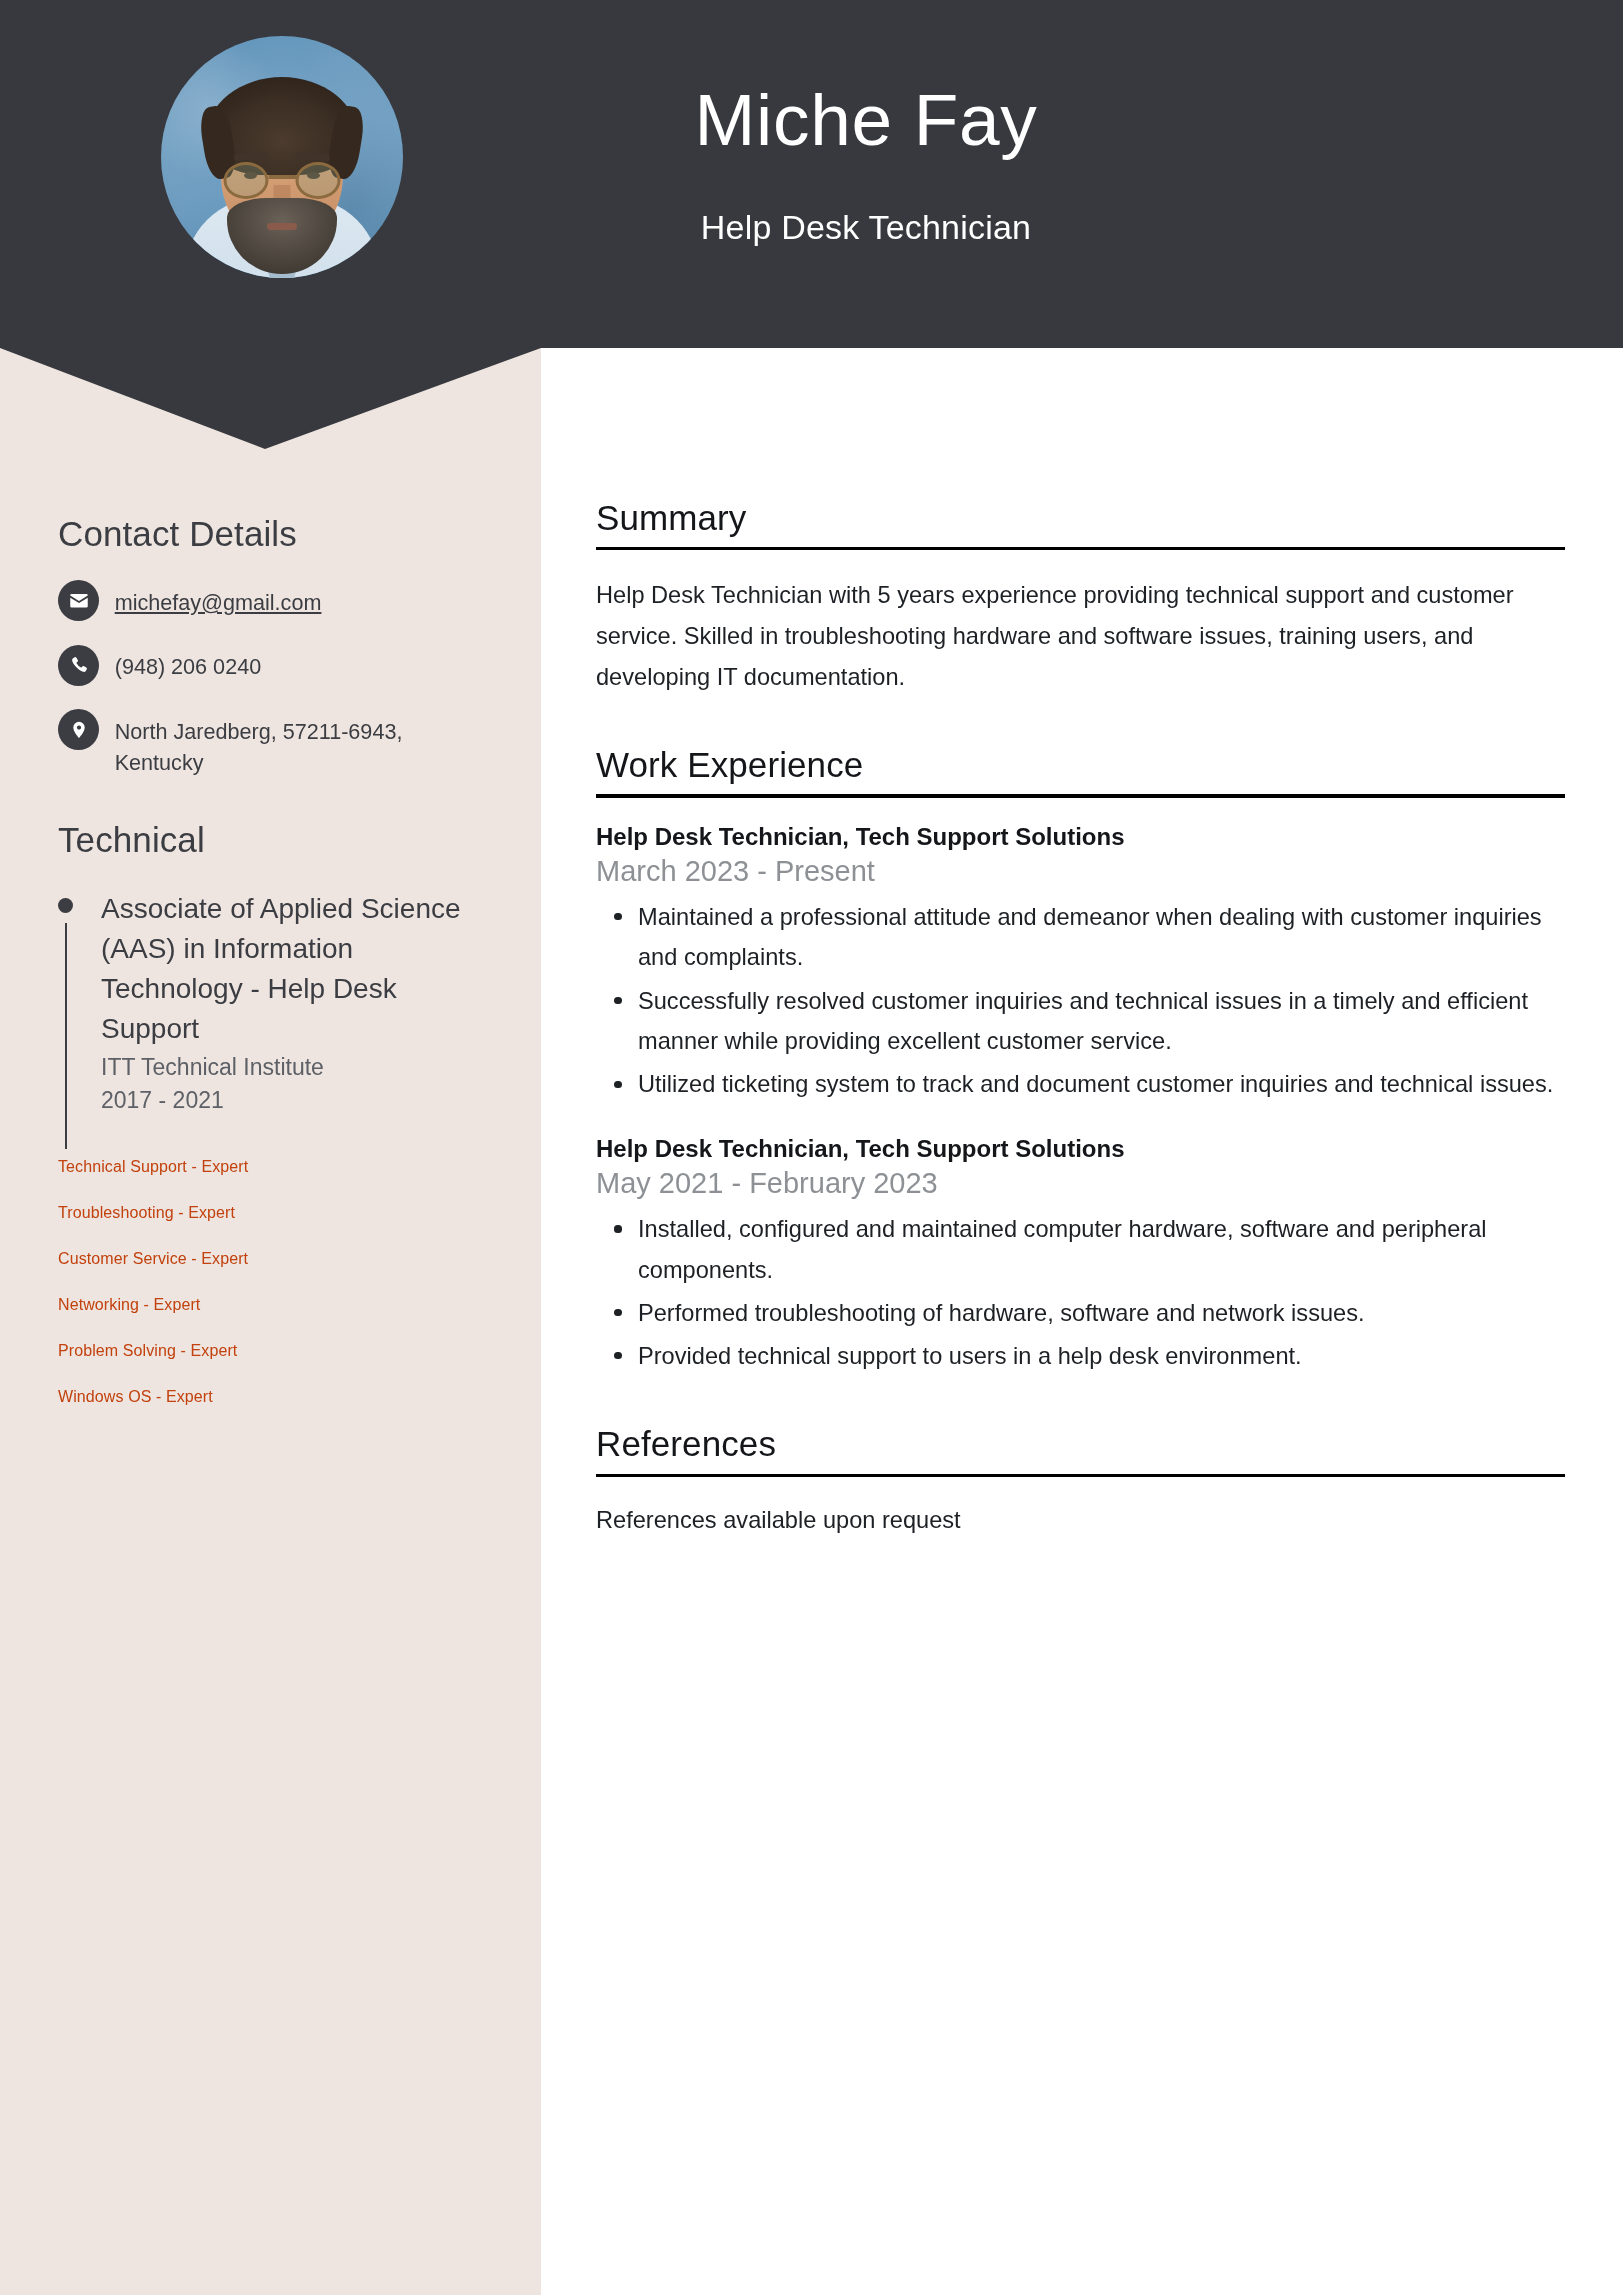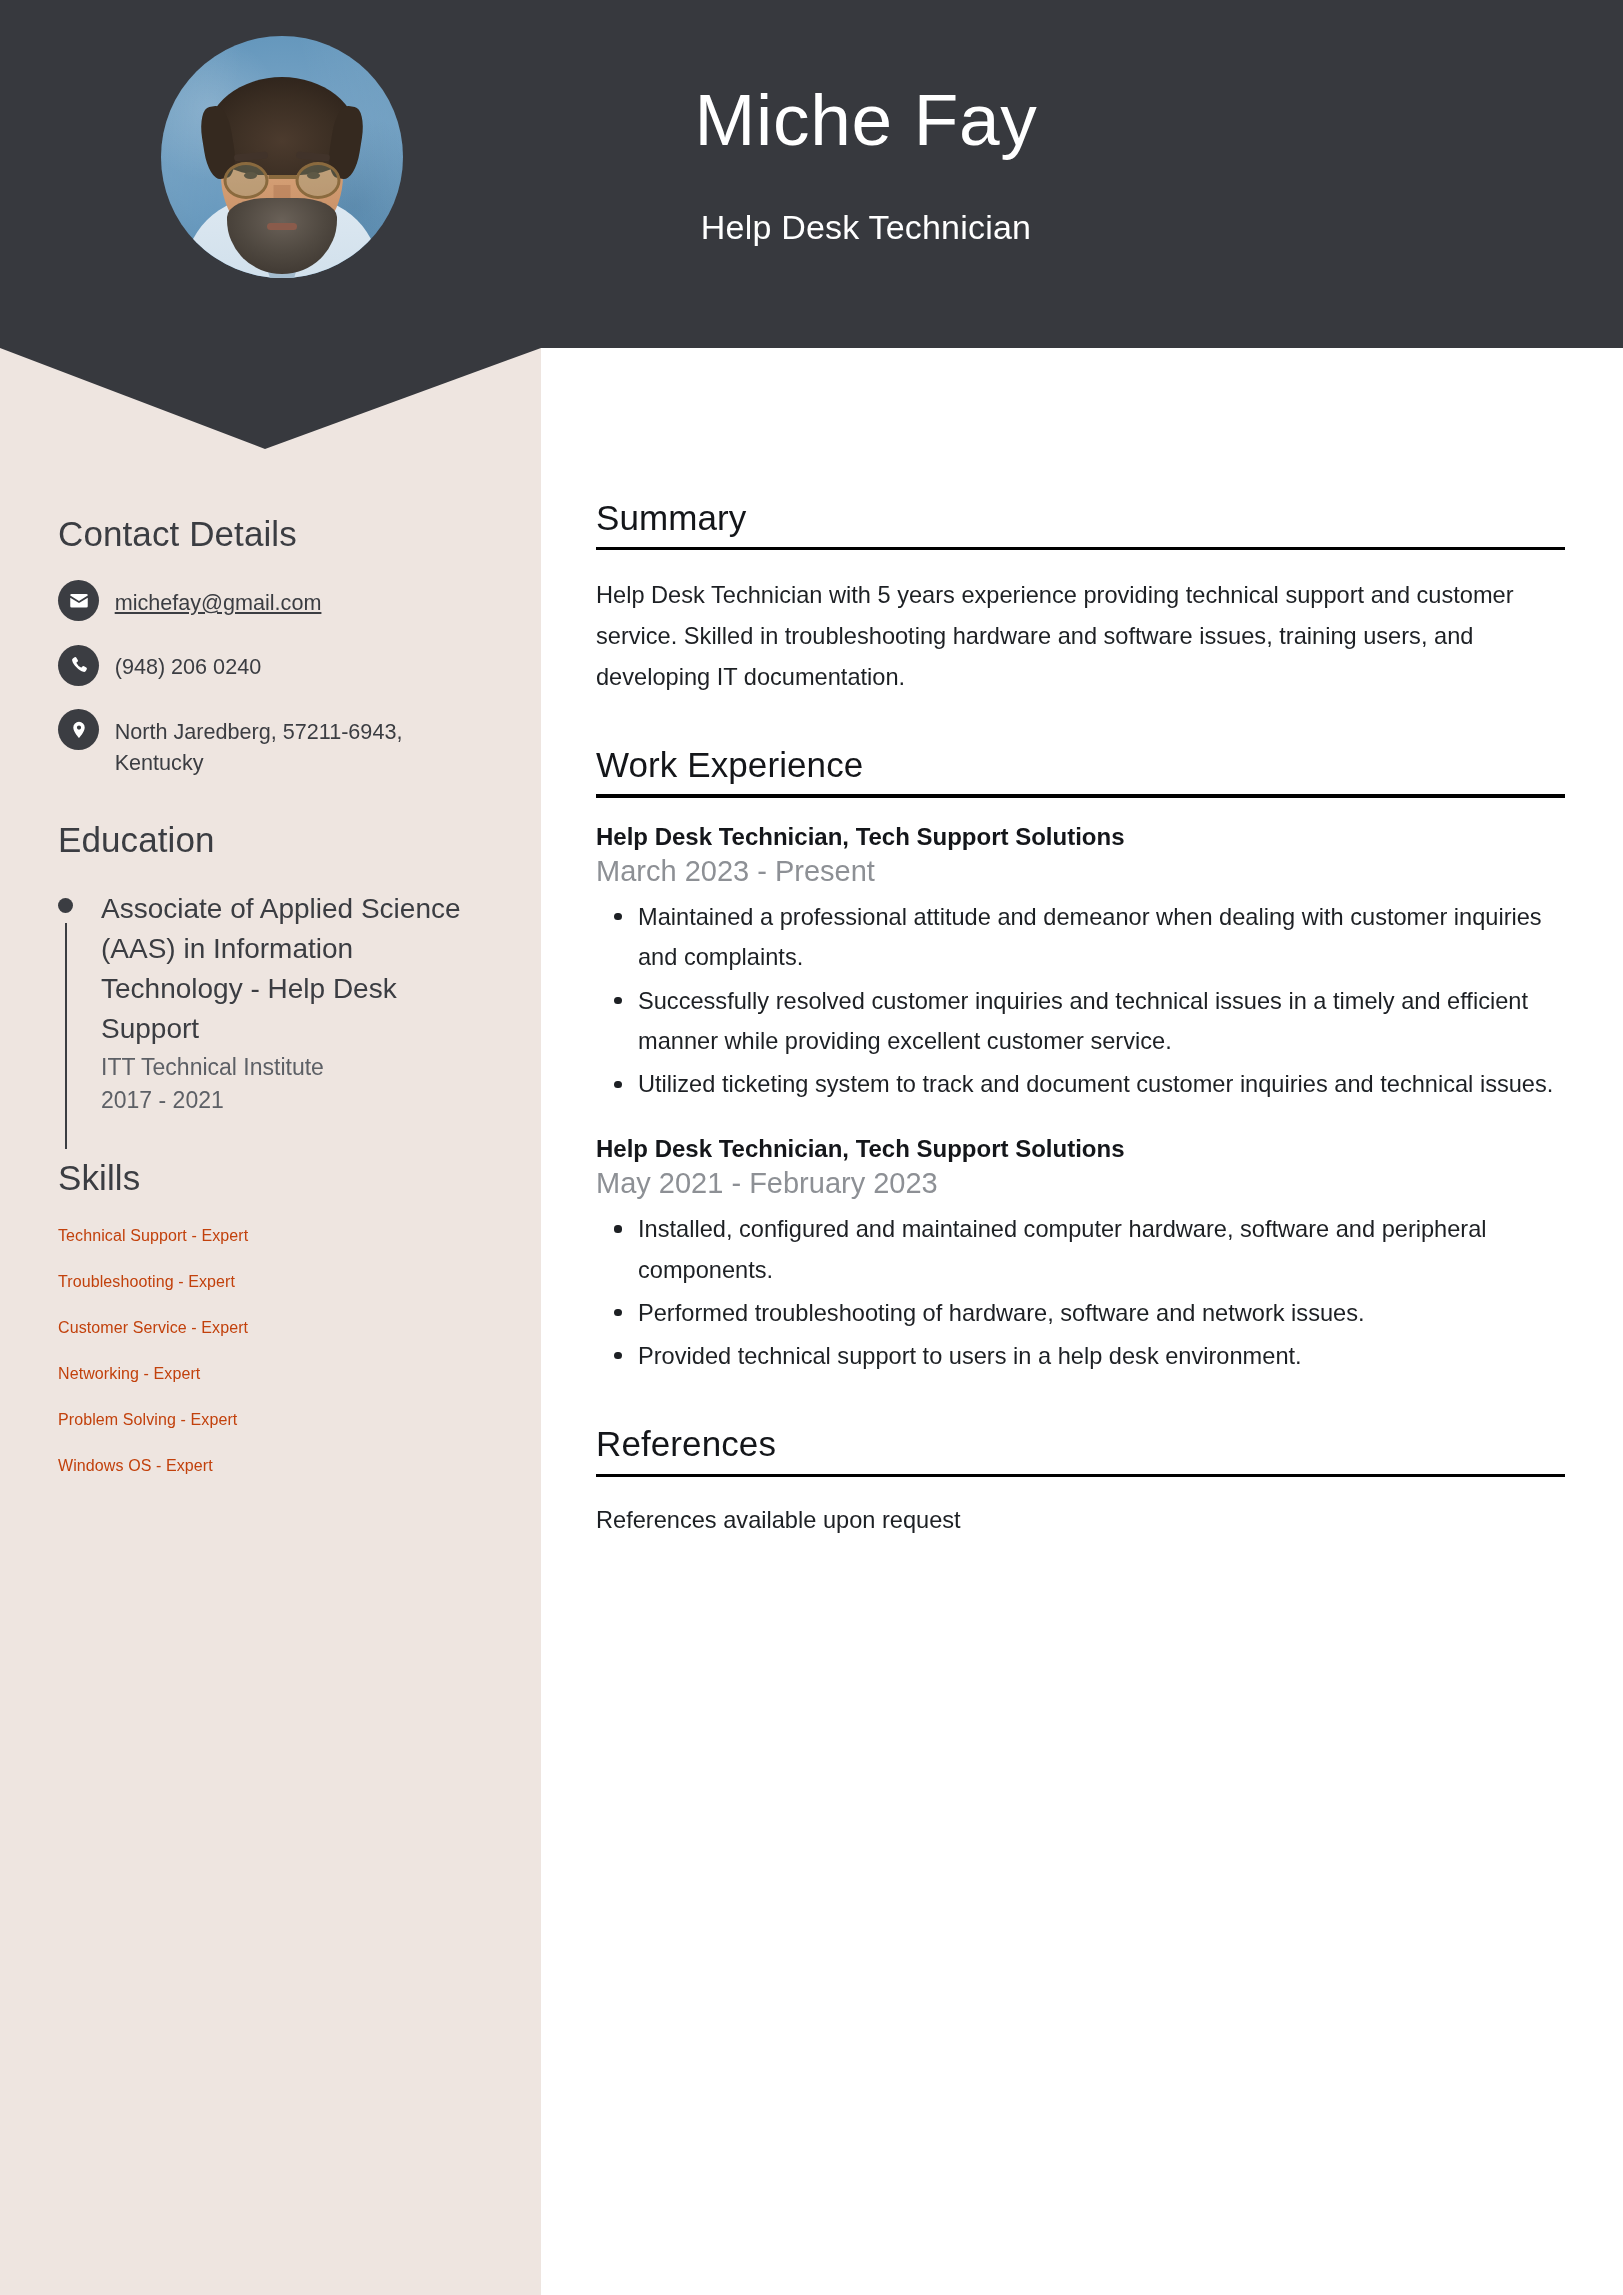--- a/index.html
+++ b/index.html
@@ -438,32 +438,31 @@
         <span class="c-icon">
           <svg width="19.6" height="19.6" viewBox="0 0 24 24" fill="#ffffff" aria-hidden="true">
             <path d="M12 2a7 7 0 0 0-7 7c0 5.2 7 13 7 13s7-7.8 7-13a7 7 0 0 0-7-7zm0 9.6A2.6 2.6 0 1 1 12 6.4a2.6 2.6 0 0 1 0 5.2z"></path>
           </svg>
         </span>
         <span class="c-text">North Jaredberg, 57211-6943, Kentucky</span>
       </div>
     </div>
 
     <div class="side-block">
-      <div class="side-h">Education</div>
+      <div class="side-h">Technical</div>
       <div class="edu-item">
         <span class="edu-dot"></span>
         <span class="edu-line"></span>
         <div class="edu-degree">Associate of Applied Science (AAS) in Information Technology - Help Desk Support</div>
         <div class="edu-school">ITT Technical Institute</div>
         <div class="edu-dates">2017 - 2021</div>
       </div>
     </div>
 
     <div class="side-block">
-      <div class="side-h">Skills</div>
       <div class="skill-row">Technical Support - Expert</div>
       <div class="skill-row">Troubleshooting - Expert</div>
       <div class="skill-row">Customer Service - Expert</div>
       <div class="skill-row">Networking - Expert</div>
       <div class="skill-row">Problem Solving - Expert</div>
       <div class="skill-row">Windows OS - Expert</div>
     </div>
 
   </div>
 

